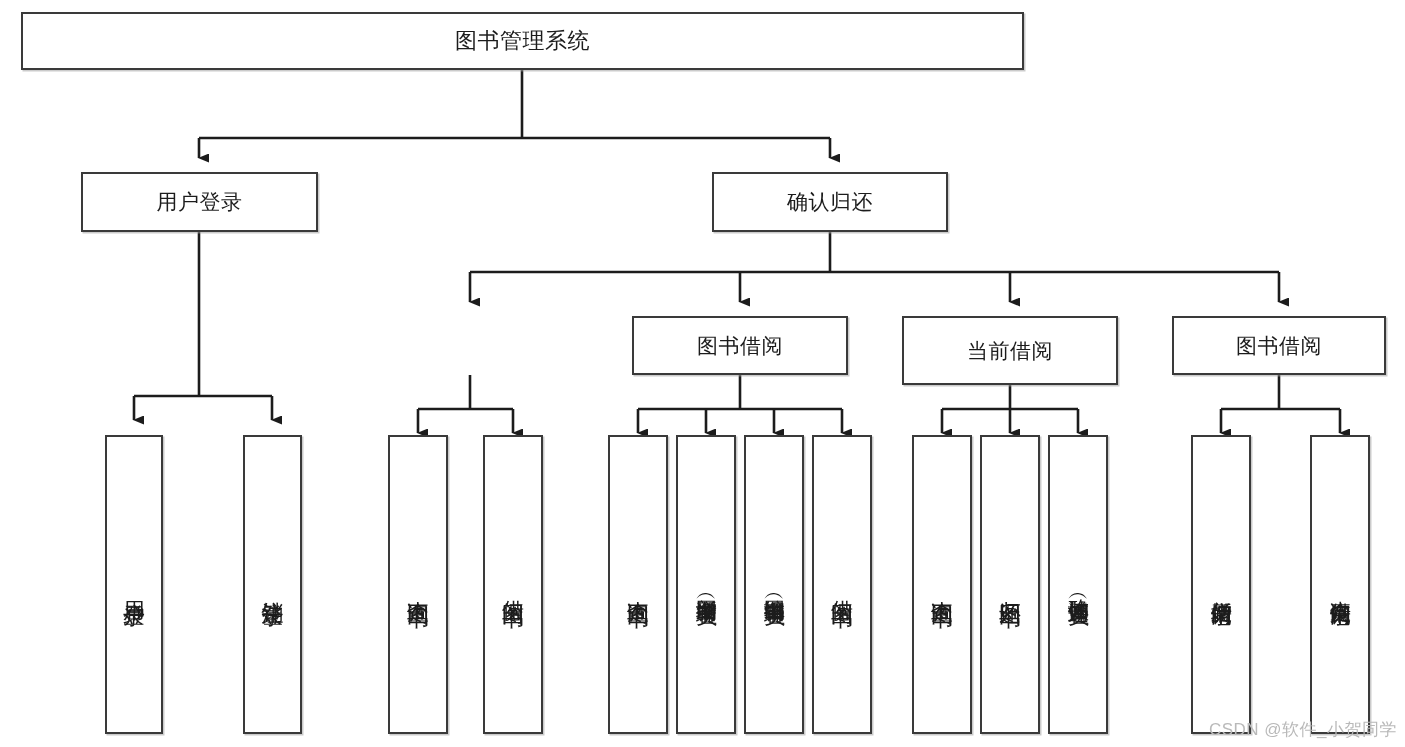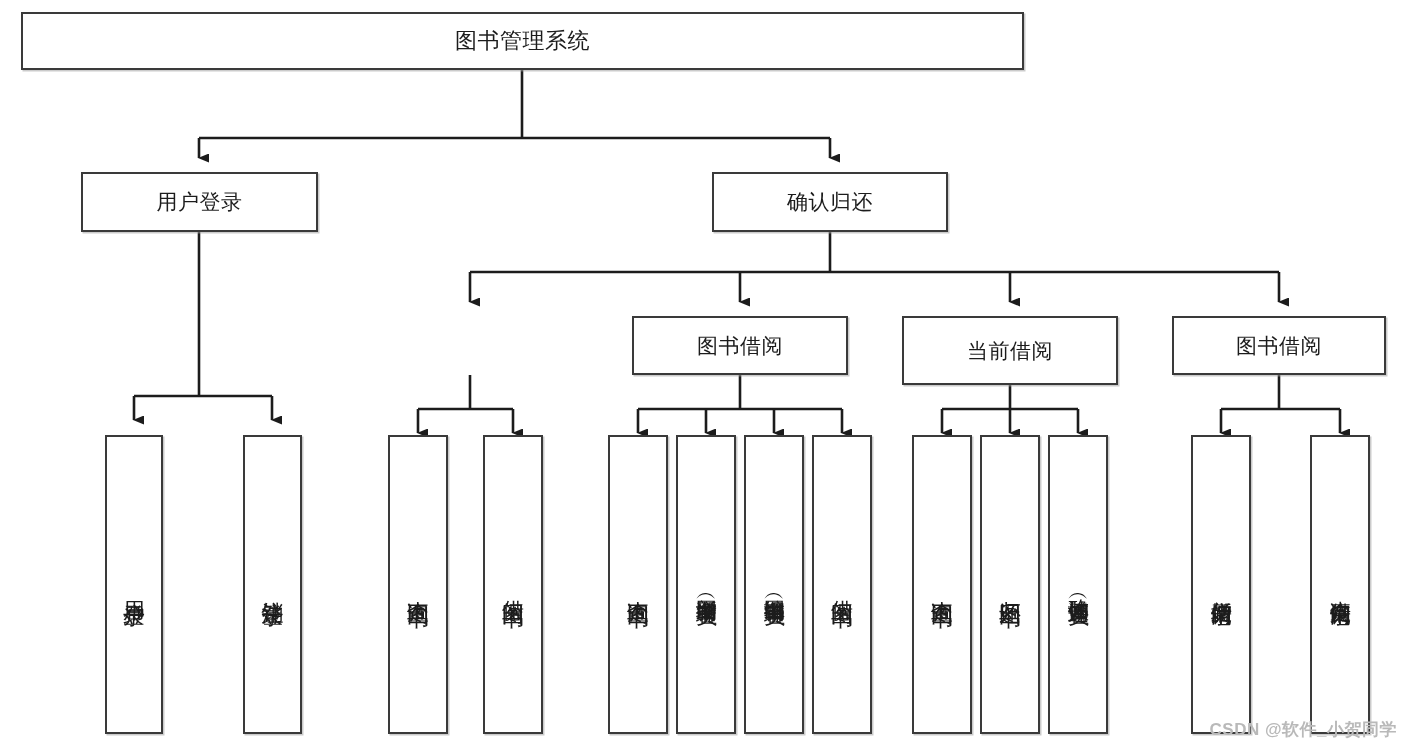--- a/index.html
+++ b/index.html
@@ -68,21 +68,20 @@
   }
   #watermark {
     position: absolute;
     right: 8px;
     bottom: 6px;
     font-size: 17px;
     color: #b9b9b9;
     letter-spacing: 0.5px;
     white-space: nowrap;
     user-select: none;
-    font-weight: bold;
   }
 </style>
 </head>
 <body>
 
 <div id="canvas">
 
   <svg id="edges" viewBox="0 0 1405 747">
     <defs>
       <marker id="arrow" markerWidth="9" markerHeight="11" refX="4.5" refY="10" orient="auto" markerUnits="userSpaceOnUse">

